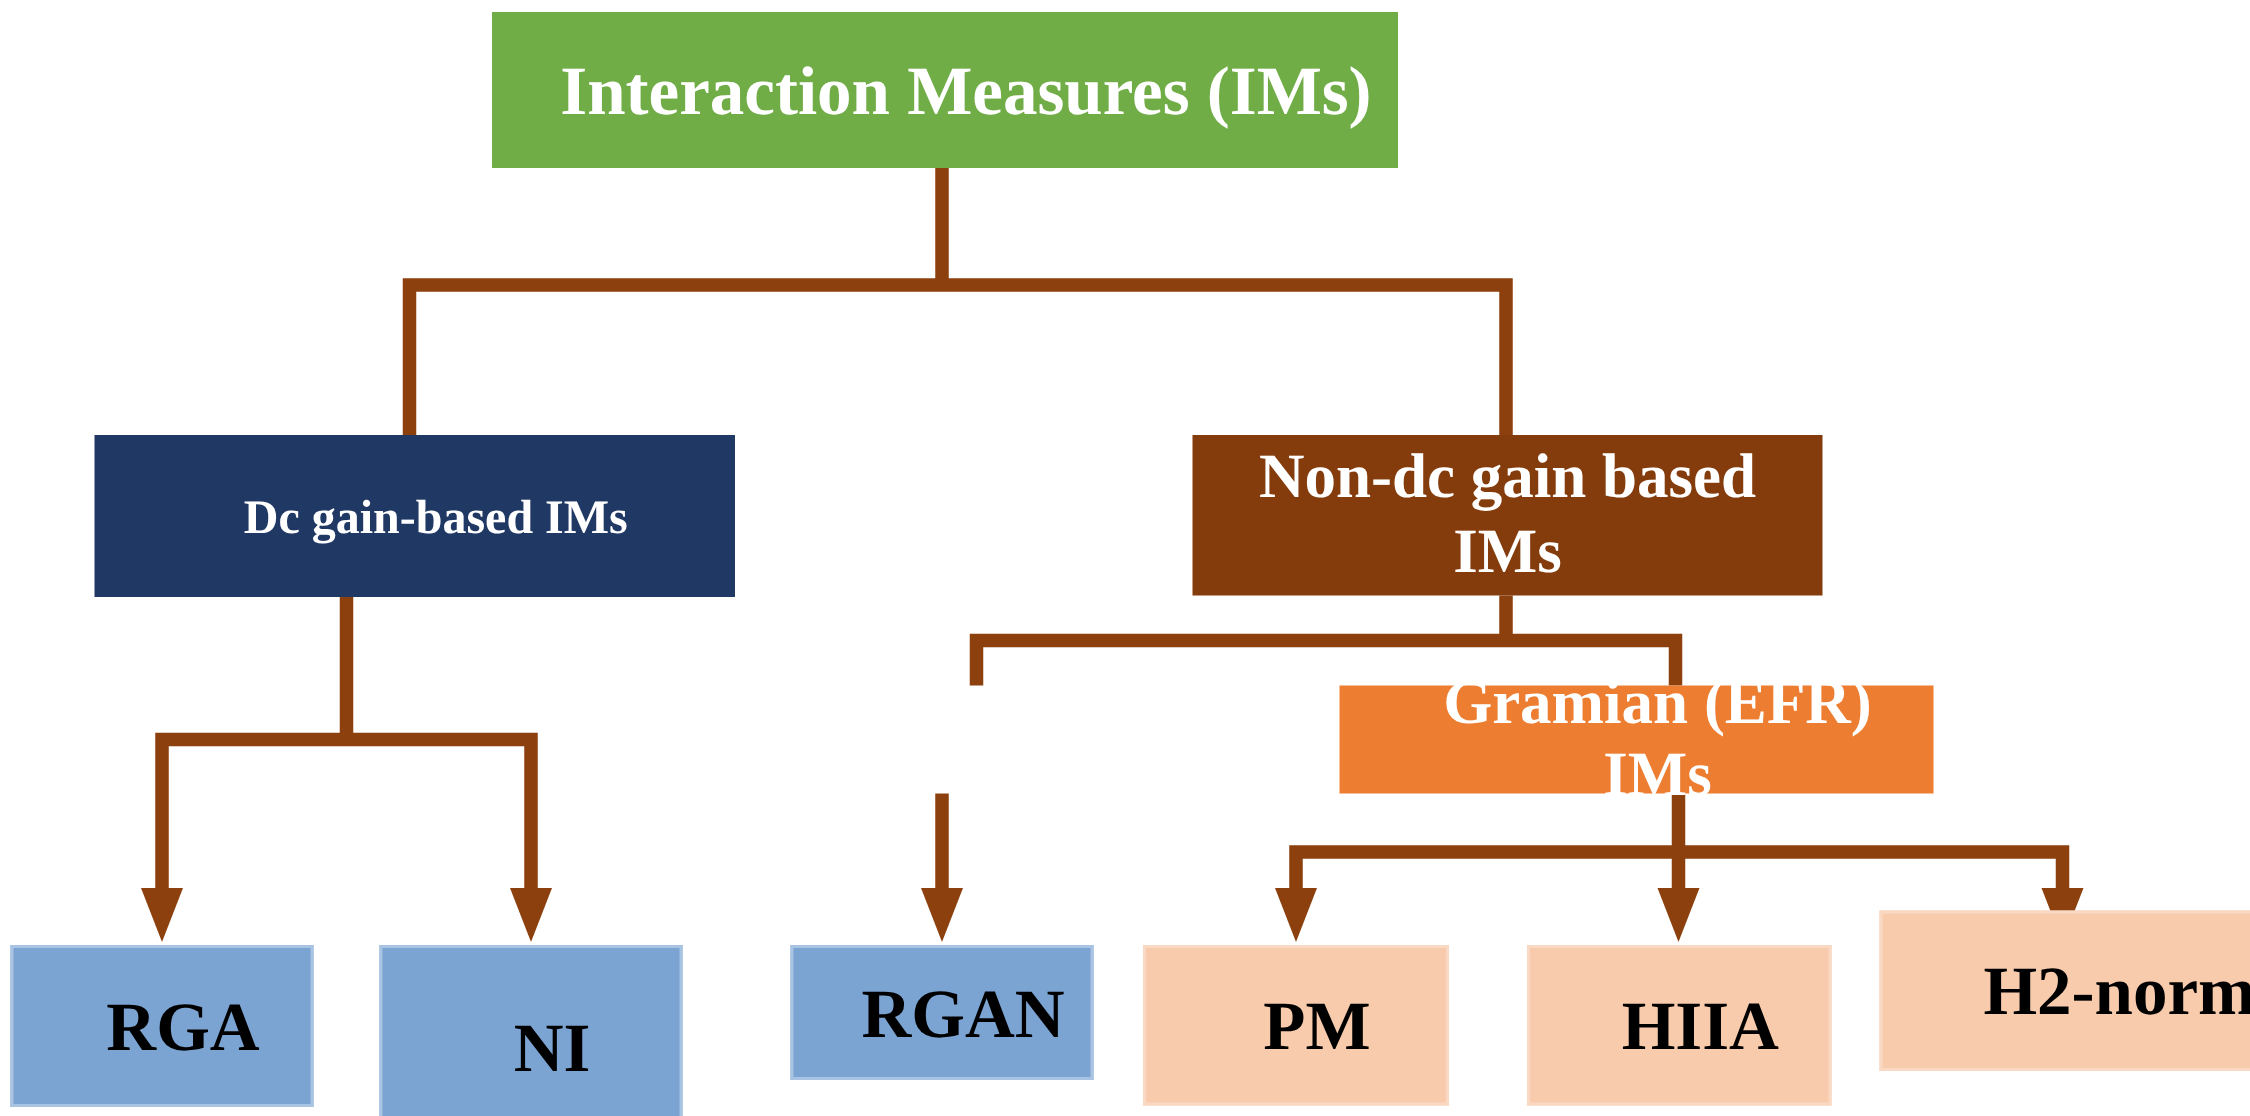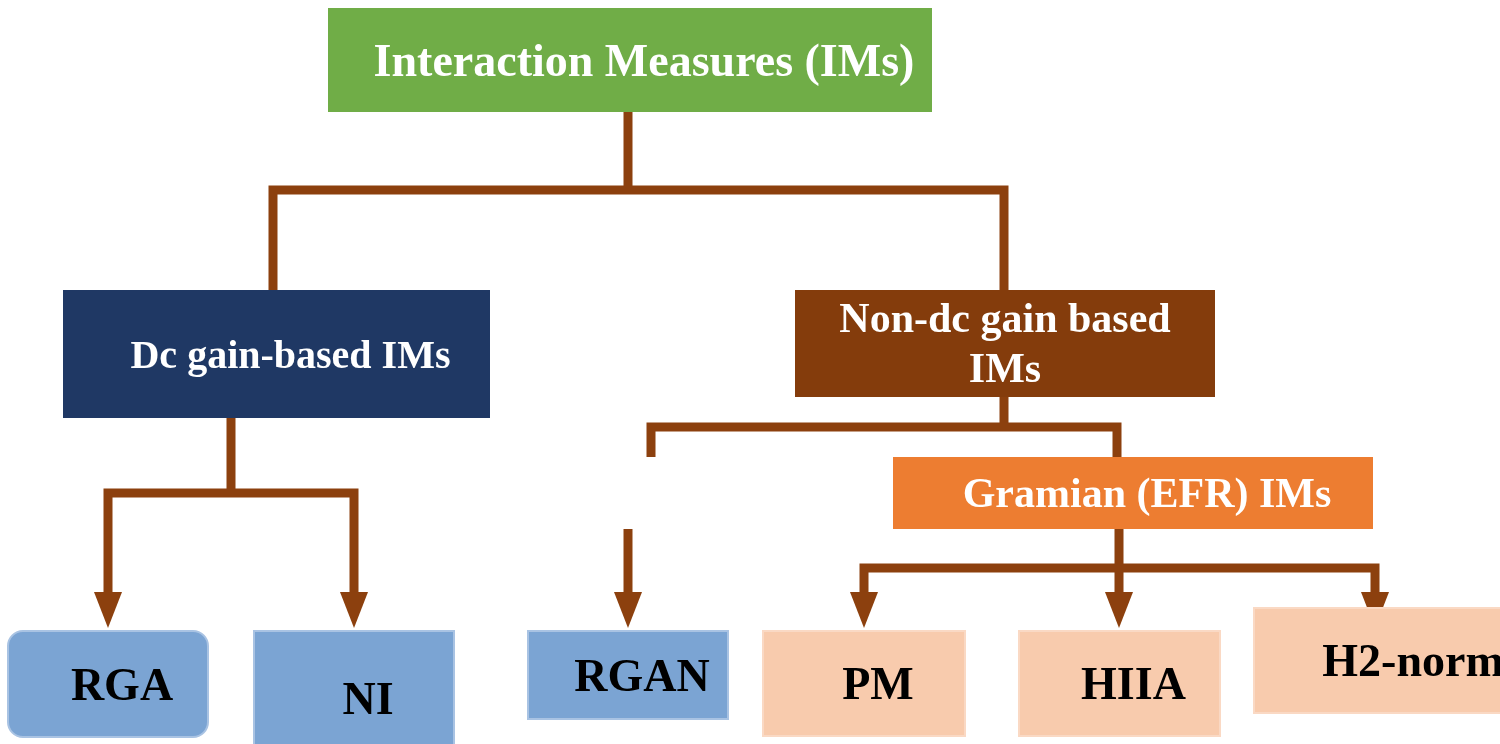--- a/index.html
+++ b/index.html
@@ -35,58 +35,58 @@
     box-sizing: border-box;
     padding-left: 28px;
   }
   #n-root {
     left: 328px; top: 8px; width: 604px; height: 104px;
     background: var(--green, #70AD47);
     color: var(--text-light, #ffffff);
     font-size: 46px;
   }
   #n-dc {
-    left: 63px; top: 290px; width: 427px; height: 128px;
+    left: 63px; top: 290px; width: 427px; height: 108px;
     background: var(--navy, #1F3864);
     color: var(--text-light, #ffffff);
-    font-size: 40px;
+    font-size: 32px;
   }
   #n-nondc {
     left: 795px; top: 290px; width: 420px; height: 107px;
     background: var(--brown, #843C0C);
     color: var(--text-light, #ffffff);
     font-size: 42px;
     line-height: 1.18;
     padding: 0 30px;
   }
   #n-sfr {
     left: 468px; top: 457px; width: 320px; height: 72px;
     background: var(--orange, #ED7D31);
     color: var(--text-light, #ffffff);
     font-size: 42px;
   }
   #n-gramian {
-    left: 893px; top: 457px; width: 480px; height: 72px;
+    left: 893px; top: 457px; width: 396px; height: 72px;
     background: var(--orange, #ED7D31);
     color: var(--text-light, #ffffff);
     font-size: 42px;
   }
   .leaf-blue {
     background: var(--lightblue, #7BA4D3);
     border: 2px solid #A9C3E3;
     color: var(--text-dark, #000000);
     font-size: 46px;
   }
   .leaf-peach {
     background: var(--peach, #F8CBAD);
     border: 2px solid #FAD9C4;
     color: var(--text-dark, #000000);
     font-size: 46px;
   }
-  #n-rga    { left: 7px;    top: 630px; width: 202px; height: 108px; border-radius: 16px; }
+  #n-rga    { left: 7px;    top: 630px; width: 202px; height: 108px; }
   #n-ni     { left: 253px;  top: 630px; width: 202px; height: 136px; }
   #n-rgan   { left: 527px;  top: 630px; width: 202px; height: 90px; }
   #n-pm     { left: 762px;  top: 630px; width: 204px; height: 107px; }
   #n-hiia   { left: 1018px; top: 630px; width: 203px; height: 107px; }
   #n-h2norm { left: 1253px; top: 607px; width: 292px; height: 107px; }
 </style>
 </head>
 <body>
 
 <div id="canvas">

